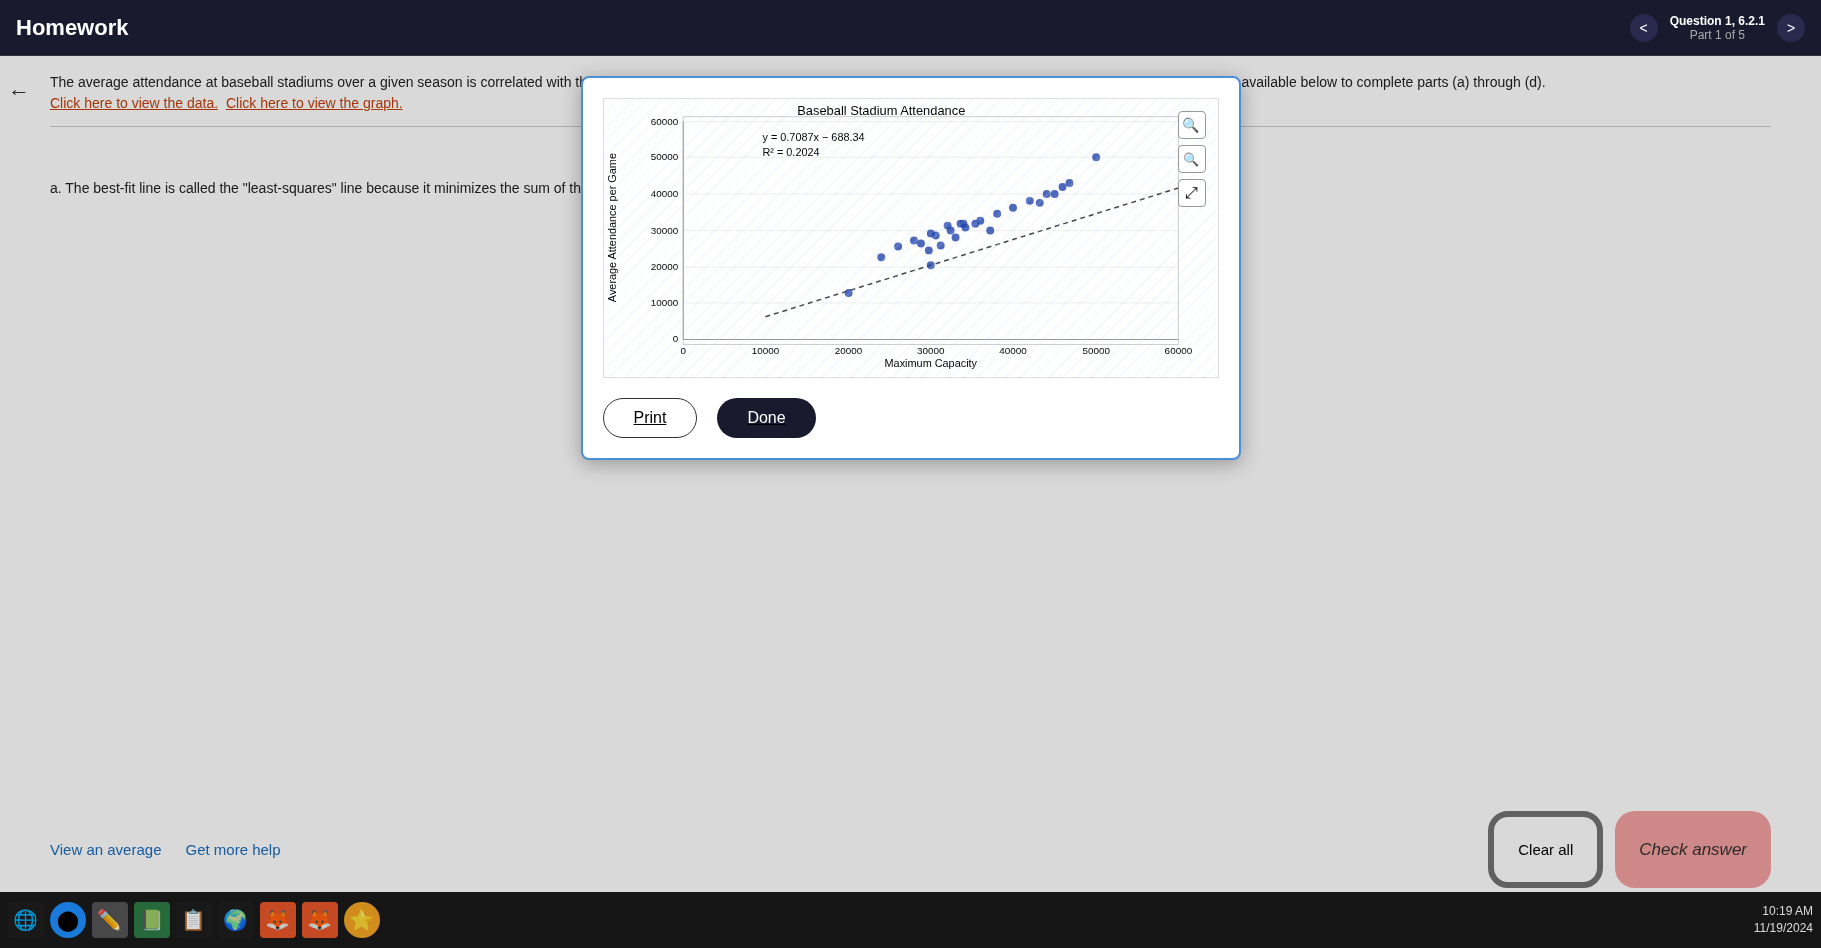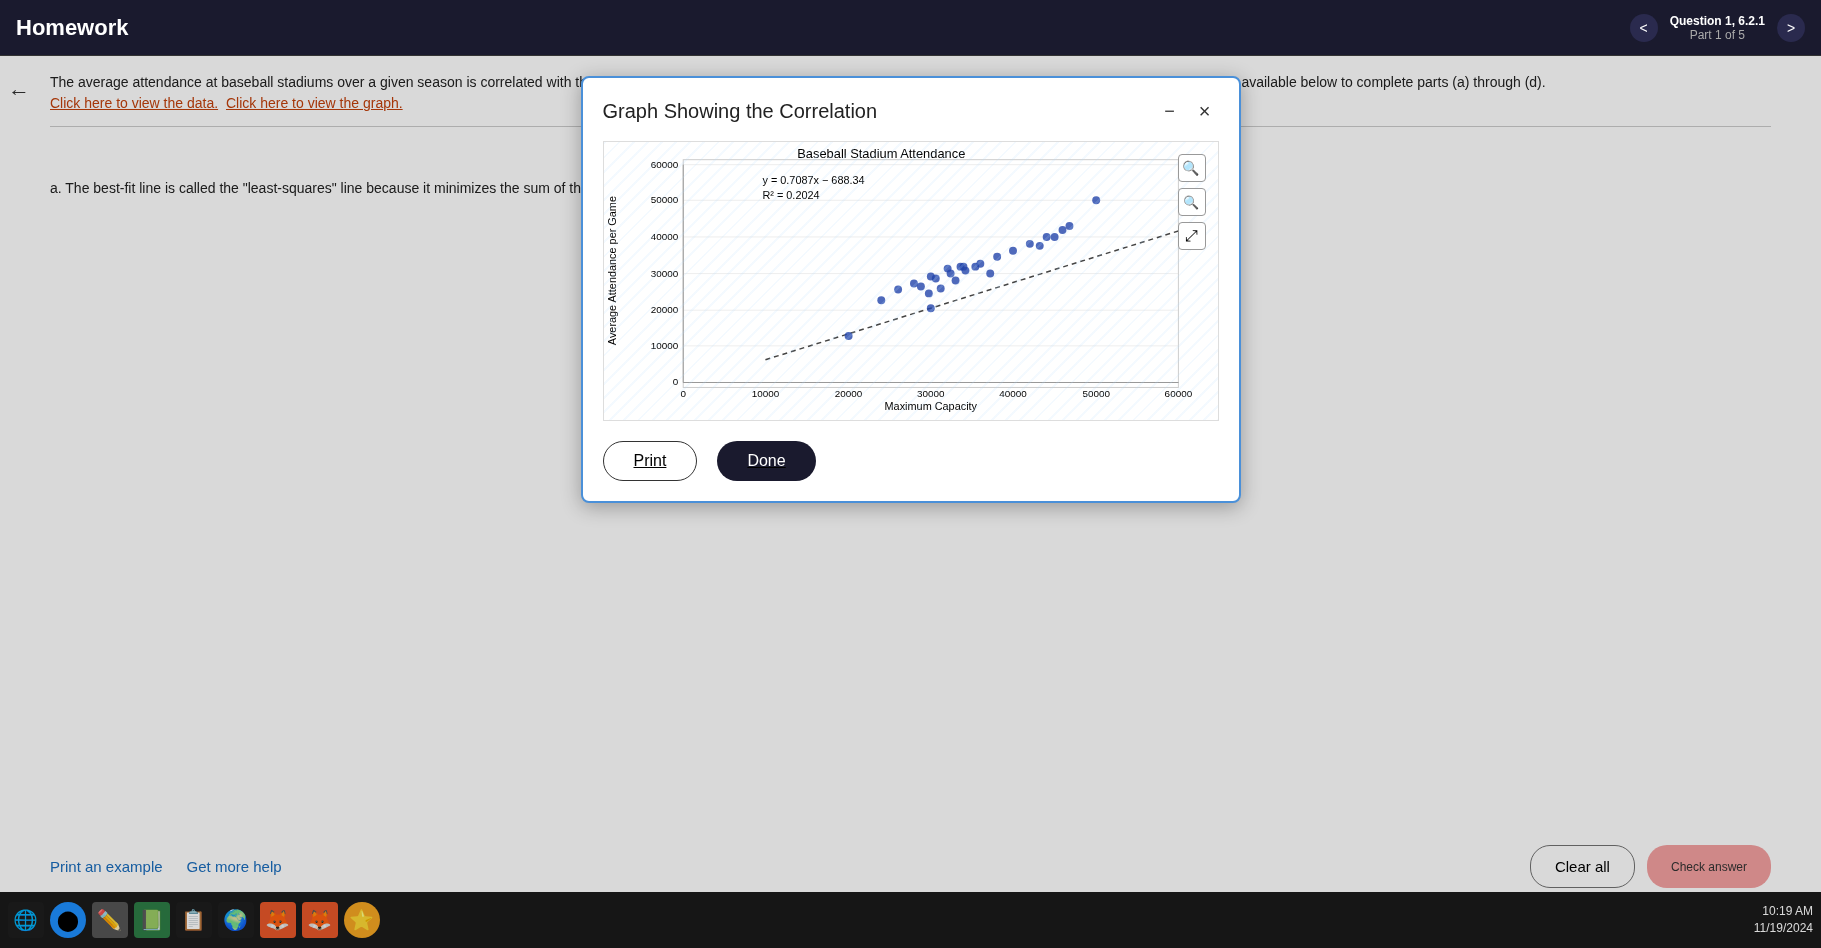--- a/index.html
+++ b/index.html
@@ -181,34 +181,35 @@
       display: flex;
       align-items: center;
       justify-content: space-between;
       padding: 0 50px;
     }
     .bottom-left { display: flex; gap: 24px; }
     .bottom-link { color: #1a6dbd; text-decoration: none; font-size: 15px; cursor: pointer; }
     .bottom-right { display: flex; gap: 12px; }
     .clear-all-btn {
       background: white;
-      border: 1px solid #737373;
+      border: 6px solid #737373;
       border-radius: 20px;
-      padding: 12px 24px;
+      padding: 24px 24px;
       font-size: 15px;
       cursor: pointer;
     }
     .check-answer-btn {
       background: #f4a0a0;
       border: none;
       border-radius: 20px;
       padding: 10px 24px;
-      font-size: 12px;
+      font-size: 17px;
       cursor: pointer;
       color: #333;
+      font-style: italic;
     }
 
     
     .taskbar {
       position: absolute;
       bottom: 0; left: 0; right: 0;
       height: 56px;
       background: #1a1a1a;
       display: flex;
       align-items: center;
@@ -291,27 +292,20 @@
     <select>
       <option value=""></option>
       <option value="the line">the line</option>
       <option value="the mean">the mean</option>
     </select>
   </div>
 
   <div class="modal-overlay">
     <div class="graph-modal">
 
-      <div class="graph-modal-header">
-        <span class="graph-modal-title">Graph Showing the Correlation</span>
-        <div class="modal-controls">
-          <button class="modal-minimize">−</button>
-          <button class="modal-close">×</button>
-        </div>
-      </div>
 
       <div class="graph-container">
         <div class="graph-bg"></div>
         <svg class="graph-inner" viewBox="0 0 620 265" xmlns="http://www.w3.org/2000/svg">
 
           <rect x="80" y="10" width="500" height="230" fill="white" stroke="#ccc"></rect>
 
           <text x="280" y="8" text-anchor="middle" class="chart-title" font-size="13" font-family="Arial">Baseball Stadium Attendance</text>
 
           <text x="160" y="35" class="equation-text" font-size="11" font-family="Arial">y = 0.7087x − 688.34</text>
@@ -399,21 +393,21 @@
       <div class="modal-buttons">
         <button class="print-btn">Print</button>
         <button class="done-btn">Done</button>
       </div>
 
     </div>
   </div>
 
   <div class="bottom-bar">
     <div class="bottom-left">
-      <a class="bottom-link">Print an example</a>
+      <a class="bottom-link">View an average</a>
       <a class="bottom-link">Get more help</a>
     </div>
     <div class="bottom-right">
       <button class="clear-all-btn">Clear all</button>
       <button class="check-answer-btn">Check answer</button>
     </div>
   </div>
 
   <div class="taskbar">
     <div class="taskbar-icon" style="background:#1e1e1e;">🌐</div>

